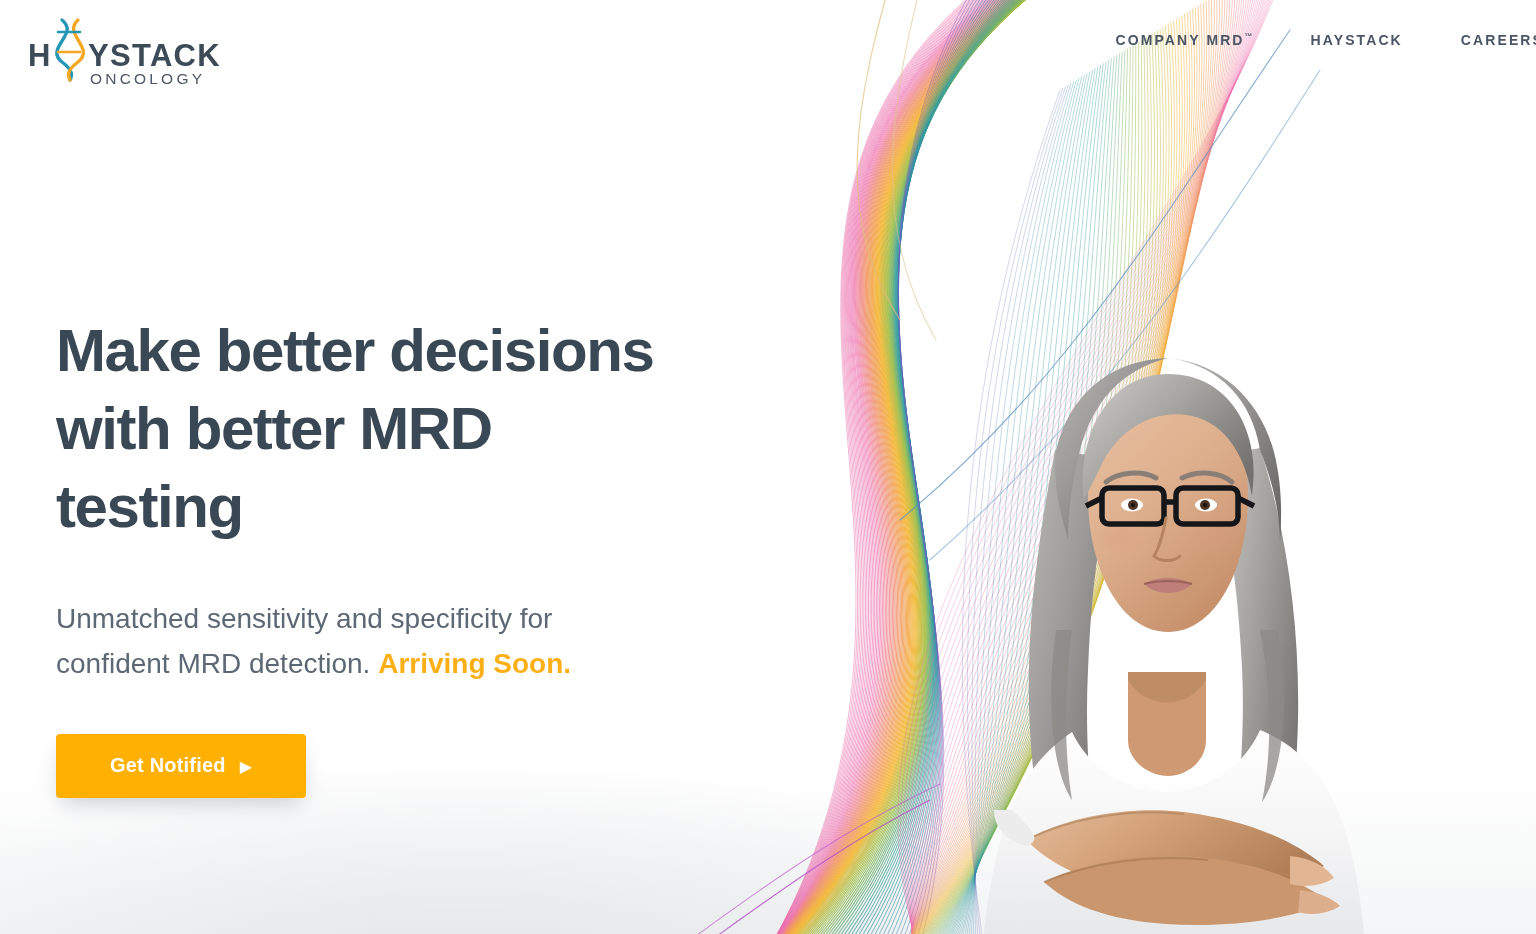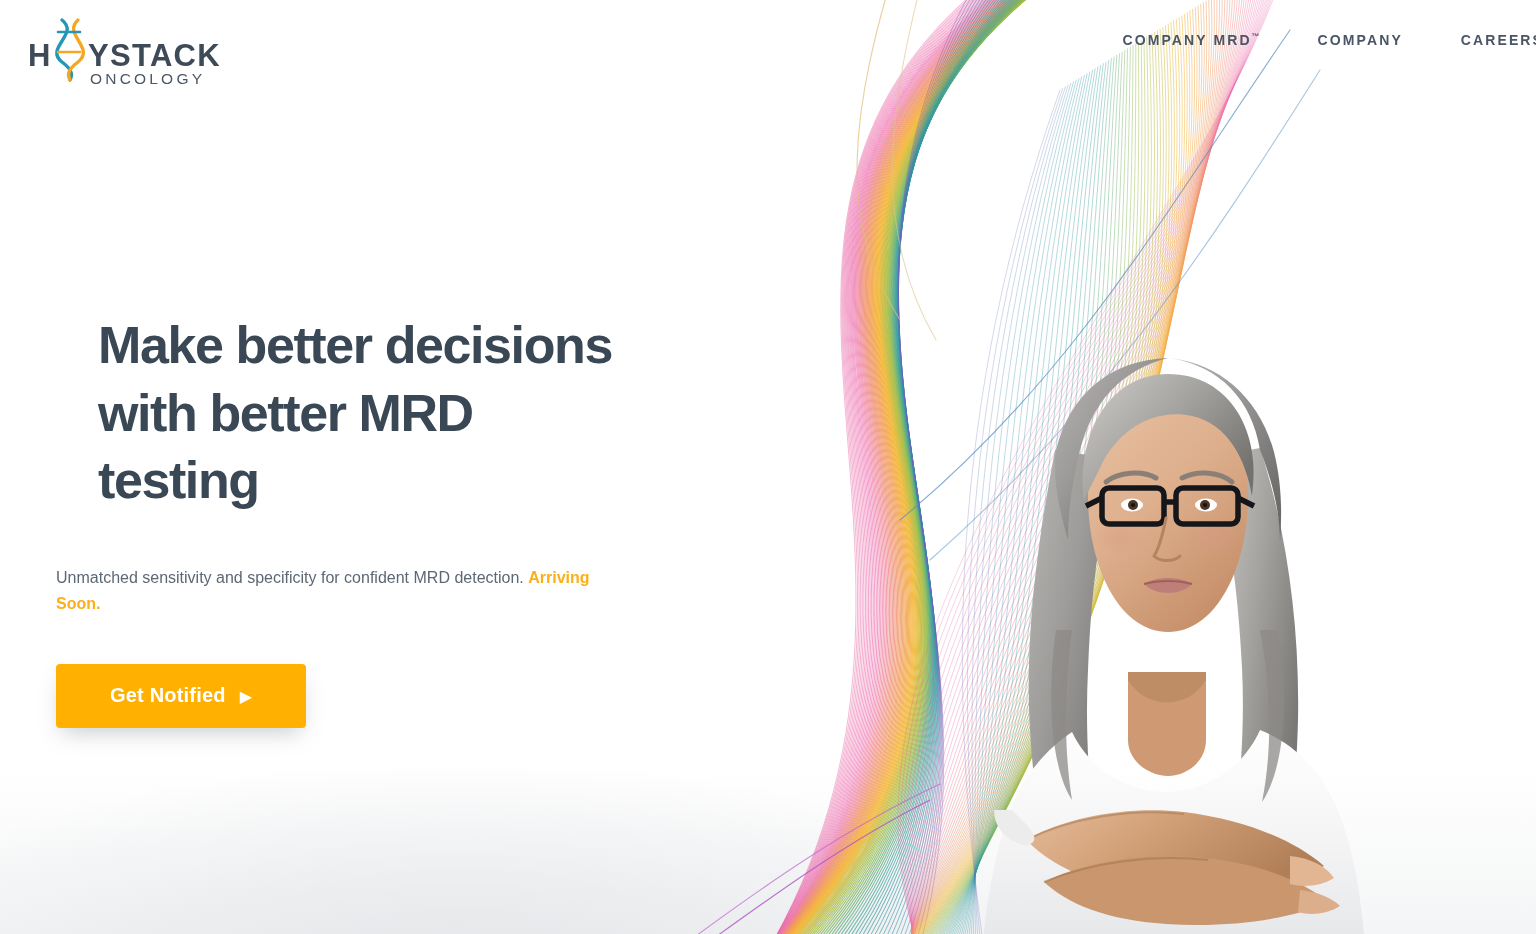--- a/index.html
+++ b/index.html
@@ -74,32 +74,31 @@
 
   
   #hero-copy {
     position:absolute;
     left:56px; top:312px;
     width:840px;
     z-index:30;
   }
 
   #headline {
-    font-size:52px;
+    font-size:60px;
     line-height:1.3;
     font-weight:bold;
     color:#3a4755;
     letter-spacing:-1.4px;
     white-space:pre-line;
-    margin-left:42px;
   }
 
   #subtitle {
     margin-top:50px;
-    font-size:16px;
+    font-size:28px;
     line-height:1.62;
     color:#5d6875;
     max-width:560px;
     font-weight:400;
   }
   #subtitle-accent {
     color:#fcaf17;
     font-weight:bold;
   }
 
@@ -424,21 +423,21 @@
       <path d="M30 18 L52 18" stroke="#2596b5" stroke-width="2.6" stroke-linecap="round"></path>
       <path d="M30 38 L52 38" stroke="#f5a623" stroke-width="2.6" stroke-linecap="round"></path>
 
       <text class="logo-word" x="0" y="52">H</text>
       <text class="logo-word" x="60" y="52">YSTACK</text>
       <text class="logo-sub" x="62" y="70">ONCOLOGY</text>
     </svg>
 
     <nav id="nav">
       <a class="nav-item" href="#"><span>COMPANY MRD</span><sup>™</sup></a>
-      <a class="nav-item" href="#"><span>COMPANY</span></a>
+      <a class="nav-item" href="#"><span>HAYSTACK</span></a>
       <a class="nav-item" href="#"><span>CAREERS</span></a>
     </nav>
   </header>
 
   <section id="hero-copy">
 
     <h1 id="headline">Make better decisions
 with better MRD
 testing</h1>
 

